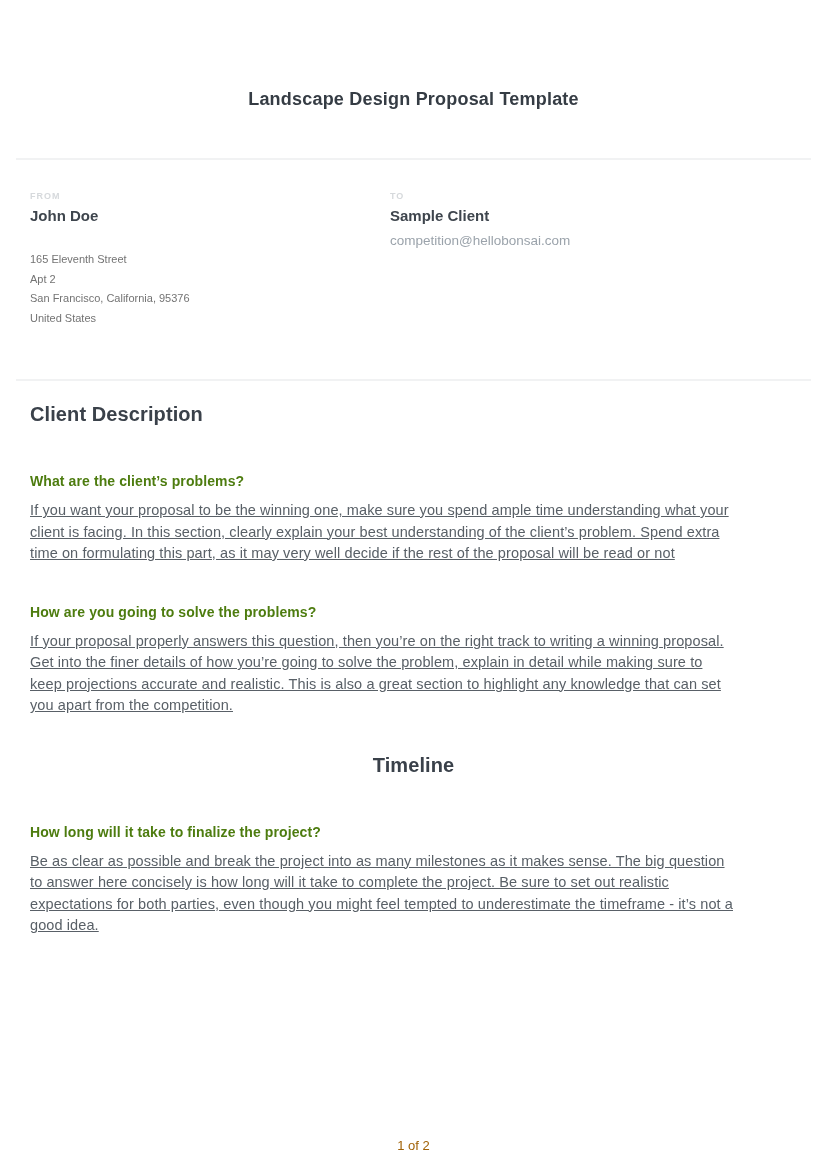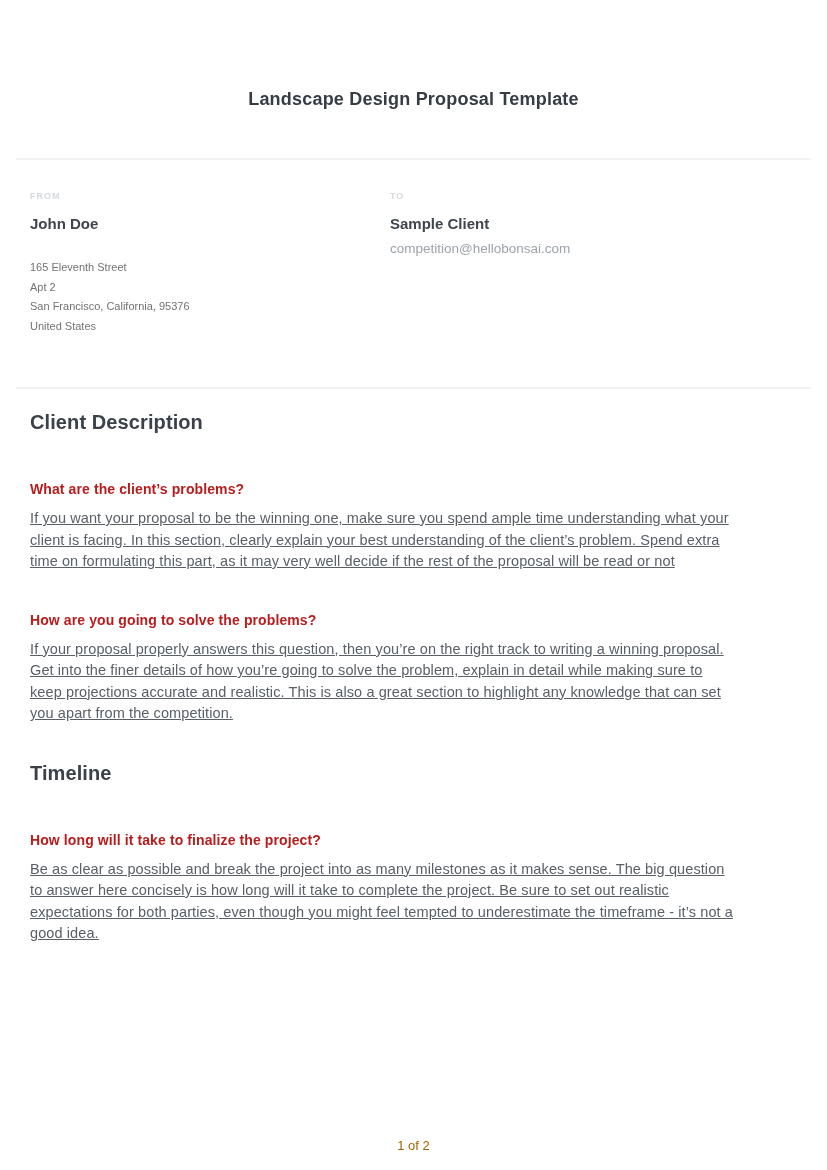--- a/index.html
+++ b/index.html
@@ -40,21 +40,21 @@
   .party-from { width: 360px; }
   .party-to { flex: 1; }
   .party-label {
     font-size: 9px;
     font-weight: 600;
     letter-spacing: 1px;
     color: #d6d9dc;
     text-transform: uppercase;
   }
   .party-name {
-    margin-top: 14px;
+    margin-top: 6px;
     font-size: 15px;
     font-weight: 600;
     color: #3e454d;
   }
   .party-address {
     margin-top: 26px;
     font-size: 11px;
     line-height: 19.5px;
     color: #737373;
   }
@@ -70,34 +70,34 @@
     line-height: 26px;
     font-weight: 600;
     color: #3a414a;
     letter-spacing: 0.1px;
   }
   .qa-question {
     margin-top: 44px;
     font-size: 14px;
     line-height: 20px;
     font-weight: 700;
-    color: #b91c1c;
+    color: #4d7c0f;
     letter-spacing: 0.1px;
   }
   .qa-answer {
     margin-top: 9px;
     font-size: 14.5px;
     line-height: 21.5px;
     color: #596067;
     max-width: 706px;
     letter-spacing: 0.1px;
     text-decoration: underline;
   }
   .qa-block + .qa-block .qa-question { margin-top: 37px; }
-  .section + .section .section-heading { margin-top: 35px; }
+  .section + .section .section-heading { margin-top: 35px; text-align: center; }
   .footer {
     margin-top: auto;
     padding-bottom: 16px;
     text-align: center;
     font-size: 13px;
     line-height: 16px;
     color: #a16207;
   }
 </style>
 </head>

